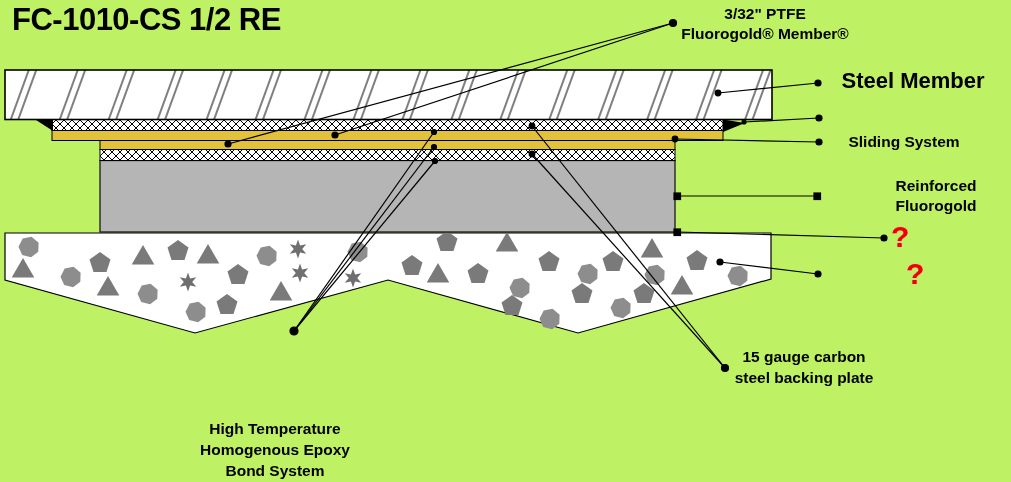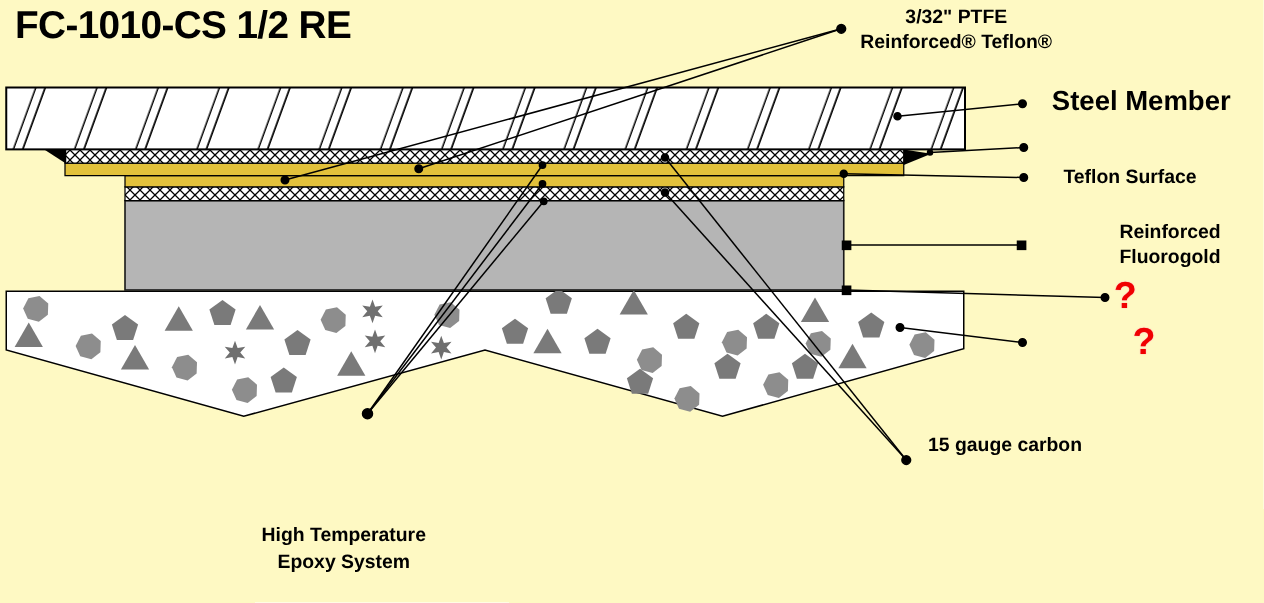--- a/index.html
+++ b/index.html
@@ -1,19 +1,19 @@
 <!DOCTYPE html>
 <html><head>
 <meta charset="utf-8">
 <style>
   html,body{margin:0;padding:0;background:#ffffff;}
   #stage{
     position:relative;
     width:1011px;height:482px;
-    background:#fef9c3;
+    background:#bef264;
     font-family:"Liberation Sans", sans-serif;
     overflow:hidden;
   }
   #diagram-svg{position:absolute;left:0;top:0;}
   .lbl{
     position:absolute;
     font-weight:bold;
     color:#000000;
     font-size:15.5px;
     line-height:19.5px;
@@ -172,38 +172,40 @@
         <circle cx="434" cy="147" r="2.5"></circle>
         <circle cx="435" cy="161" r="2.5"></circle>
       </g>
     </g>
   </svg>
 
   <div id="title">FC-1010-CS 1/2 RE</div>
 
   <div class="lbl" style="left:655px;top:4px;width:220px;">
     <div>3/32" PTFE</div>
-    <div>Reinforced® Teflon®</div>
+    <div>Fluorogold® Member®</div>
   </div>
 
   <div class="lbl" id="steel-member-label" style="left:823px;top:69px;width:180px;">Steel Member</div>
 
 
-  <div class="lbl" style="left:824px;top:132px;width:160px;">Teflon Surface</div>
+  <div class="lbl" style="left:824px;top:132px;width:160px;">Sliding System</div>
 
   <div class="lbl" style="left:856px;top:176px;width:160px;">
     <div>Reinforced</div>
     <div>Fluorogold</div>
   </div>
 
   <div class="qmark" style="left:891px;top:222px;">?</div>
   <div class="qmark" style="left:906px;top:259px;">?</div>
 
   <div class="lbl" style="left:704px;top:347px;width:200px;line-height:20.5px;">
     <div>15 gauge carbon</div>
+    <div>steel backing plate</div>
   </div>
 
   <div class="lbl" style="left:175px;top:418px;width:200px;line-height:21px;">
     <div>High Temperature</div>
-    <div>Epoxy System</div>
+    <div>Homogenous Epoxy</div>
+    <div>Bond System</div>
   </div>
 
 </div>
 
 </body></html>

